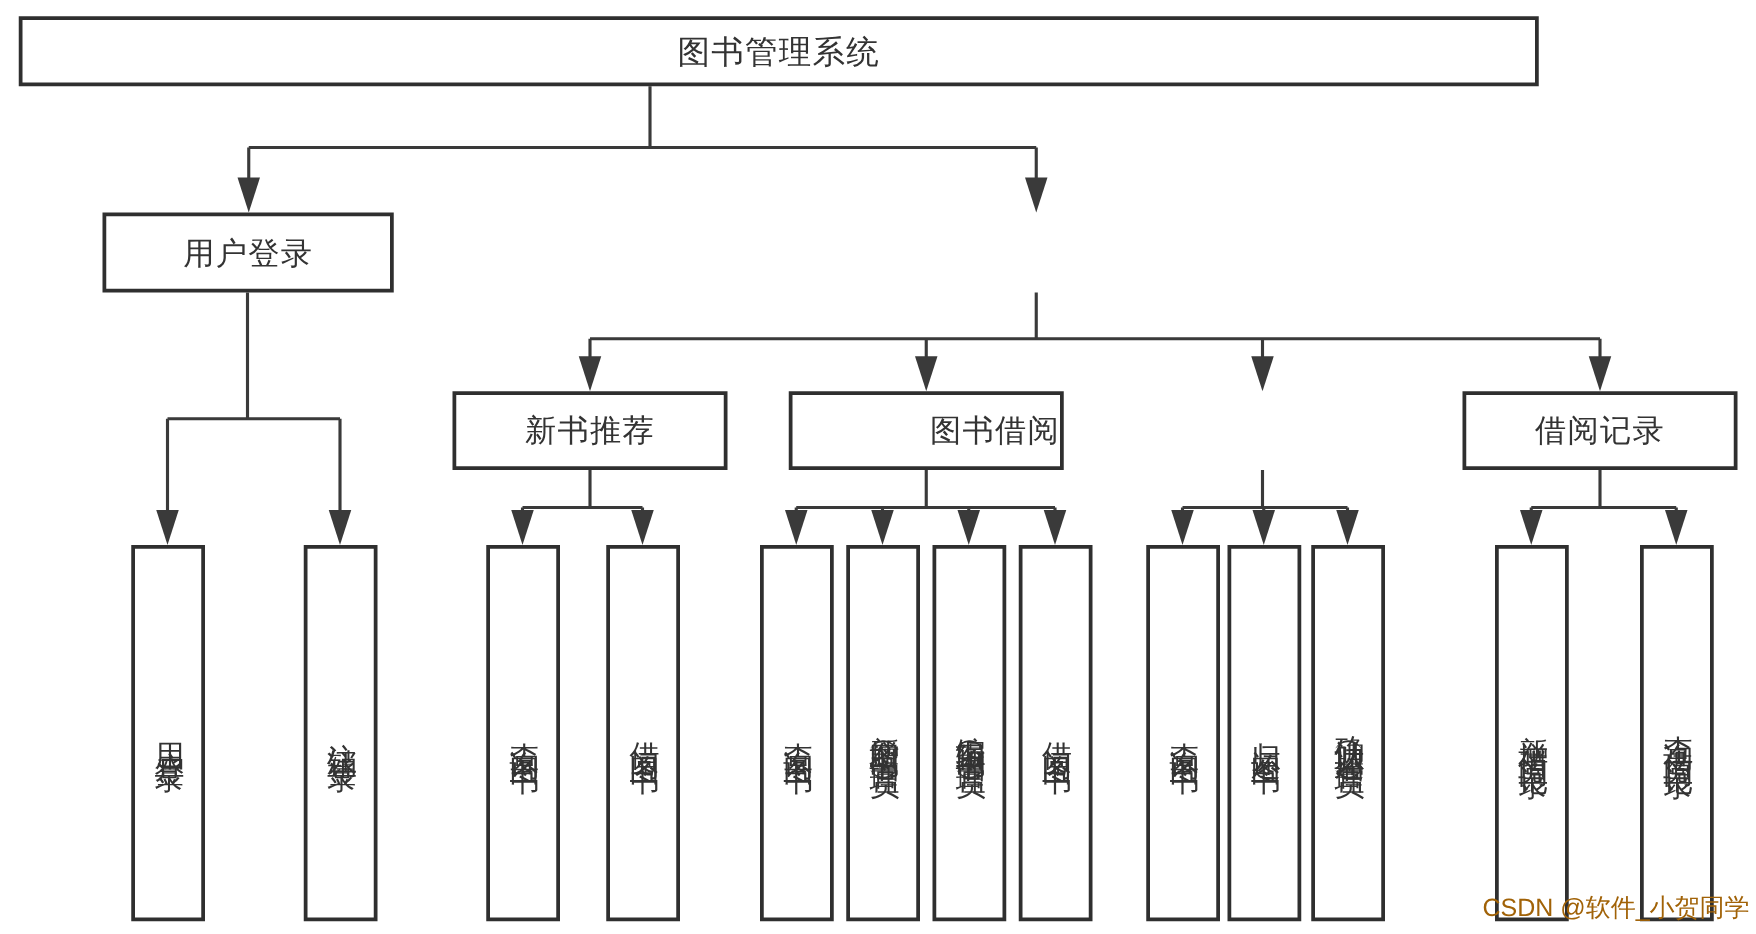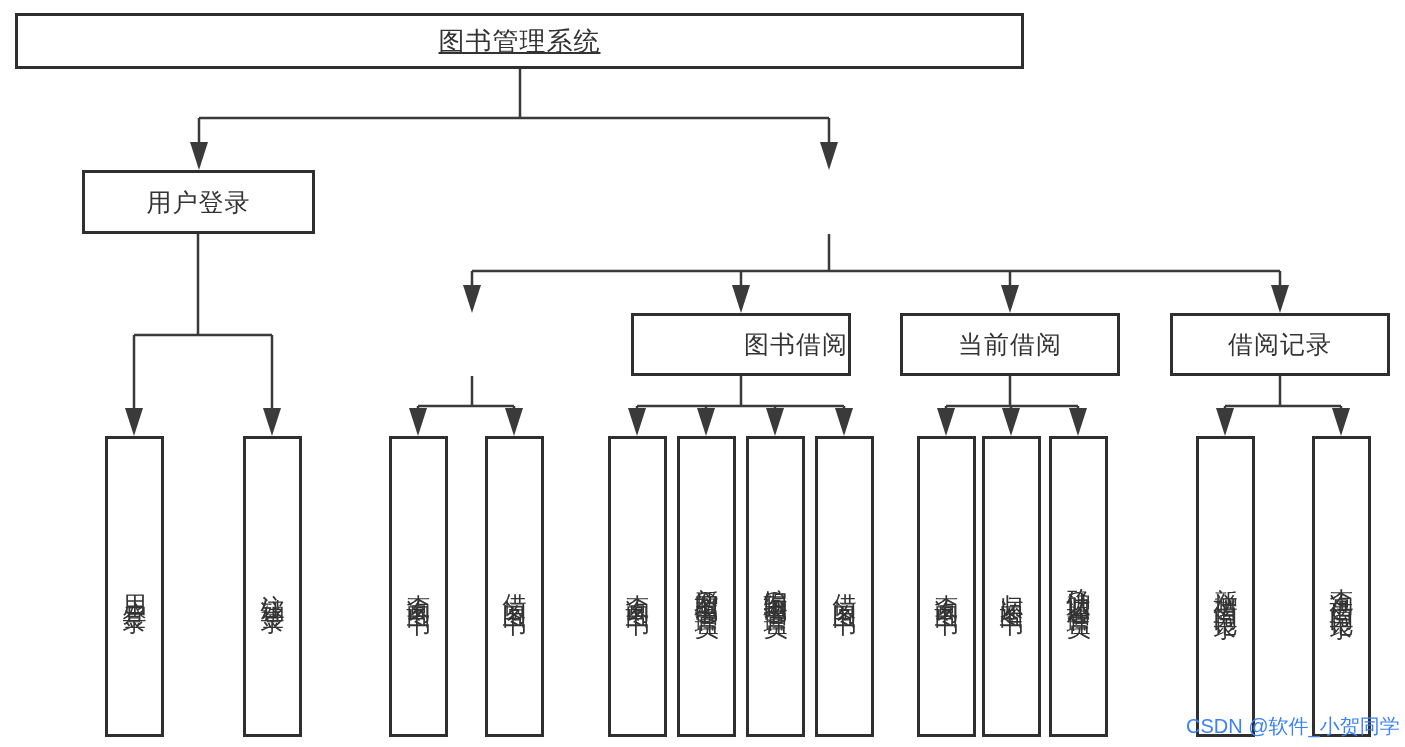--- a/index.html
+++ b/index.html
@@ -46,21 +46,21 @@
     letter-spacing: 6px;
     color: #333333;
     z-index: 2;
     line-height: 1;
   }
   .watermark {
     position: absolute;
     left: 1186px;
     top: 713px;
     font-size: 20px;
-    color: #3b82f6;
+    color: #a16207;
     z-index: 5;
     white-space: nowrap;
   }
 </style>
 </head>
 <body>
 
 <div id="stage">
 
   <svg id="connectors" viewBox="0 0 1405 747" xmlns="http://www.w3.org/2000/svg">
@@ -92,33 +92,33 @@
     <path d="M1010,376 L1010,406 M946,406 L1078,406 M946,406 L946,412 M1011,406 L1011,412 M1078,406 L1078,412" fill="none" stroke="#3a3a3a" stroke-width="2.5"></path>
     <polygon points="937,408 955,408 946,436" fill="#3a3a3a"></polygon>
     <polygon points="1002,408 1020,408 1011,436" fill="#3a3a3a"></polygon>
     <polygon points="1069,408 1087,408 1078,436" fill="#3a3a3a"></polygon>
 
     <path d="M1280,376 L1280,406 M1225,406 L1341,406 M1225,406 L1225,412 M1341,406 L1341,412" fill="none" stroke="#3a3a3a" stroke-width="2.5"></path>
     <polygon points="1216,408 1234,408 1225,436" fill="#3a3a3a"></polygon>
     <polygon points="1332,408 1350,408 1341,436" fill="#3a3a3a"></polygon>
   </svg>
 
-  <div class="node" style="left:15px; top:13px; width:1009px; height:56px; font-size:26px;text-decoration:underline;">
+  <div class="node" style="left:15px; top:13px; width:1216px; height:56px; font-size:26px;">
     <span>图书管理系统</span>
   </div>
 
   <div class="node" style="left:82px; top:170px; width:233px; height:64px;">
     <span>用户登录</span>
   </div>
 
+  <div class="node" style="left:362px; top:313px; width:220px; height:63px;">
+    <span>新书推荐</span>
+  </div>
   <div class="node" style="left:631px; top:313px; width:220px; height:63px;justify-content:flex-end;">
     <span>图书借阅</span>
-  </div>
-  <div class="node" style="left:900px; top:313px; width:220px; height:63px;">
-    <span>当前借阅</span>
   </div>
   <div class="node" style="left:1170px; top:313px; width:220px; height:63px;">
     <span>借阅记录</span>
   </div>
 
   <div class="leaf" style="left:105px;">
     <span>用户登录</span>
   </div>
   <div class="leaf" style="left:243px;">
     <span>注销登录</span>

